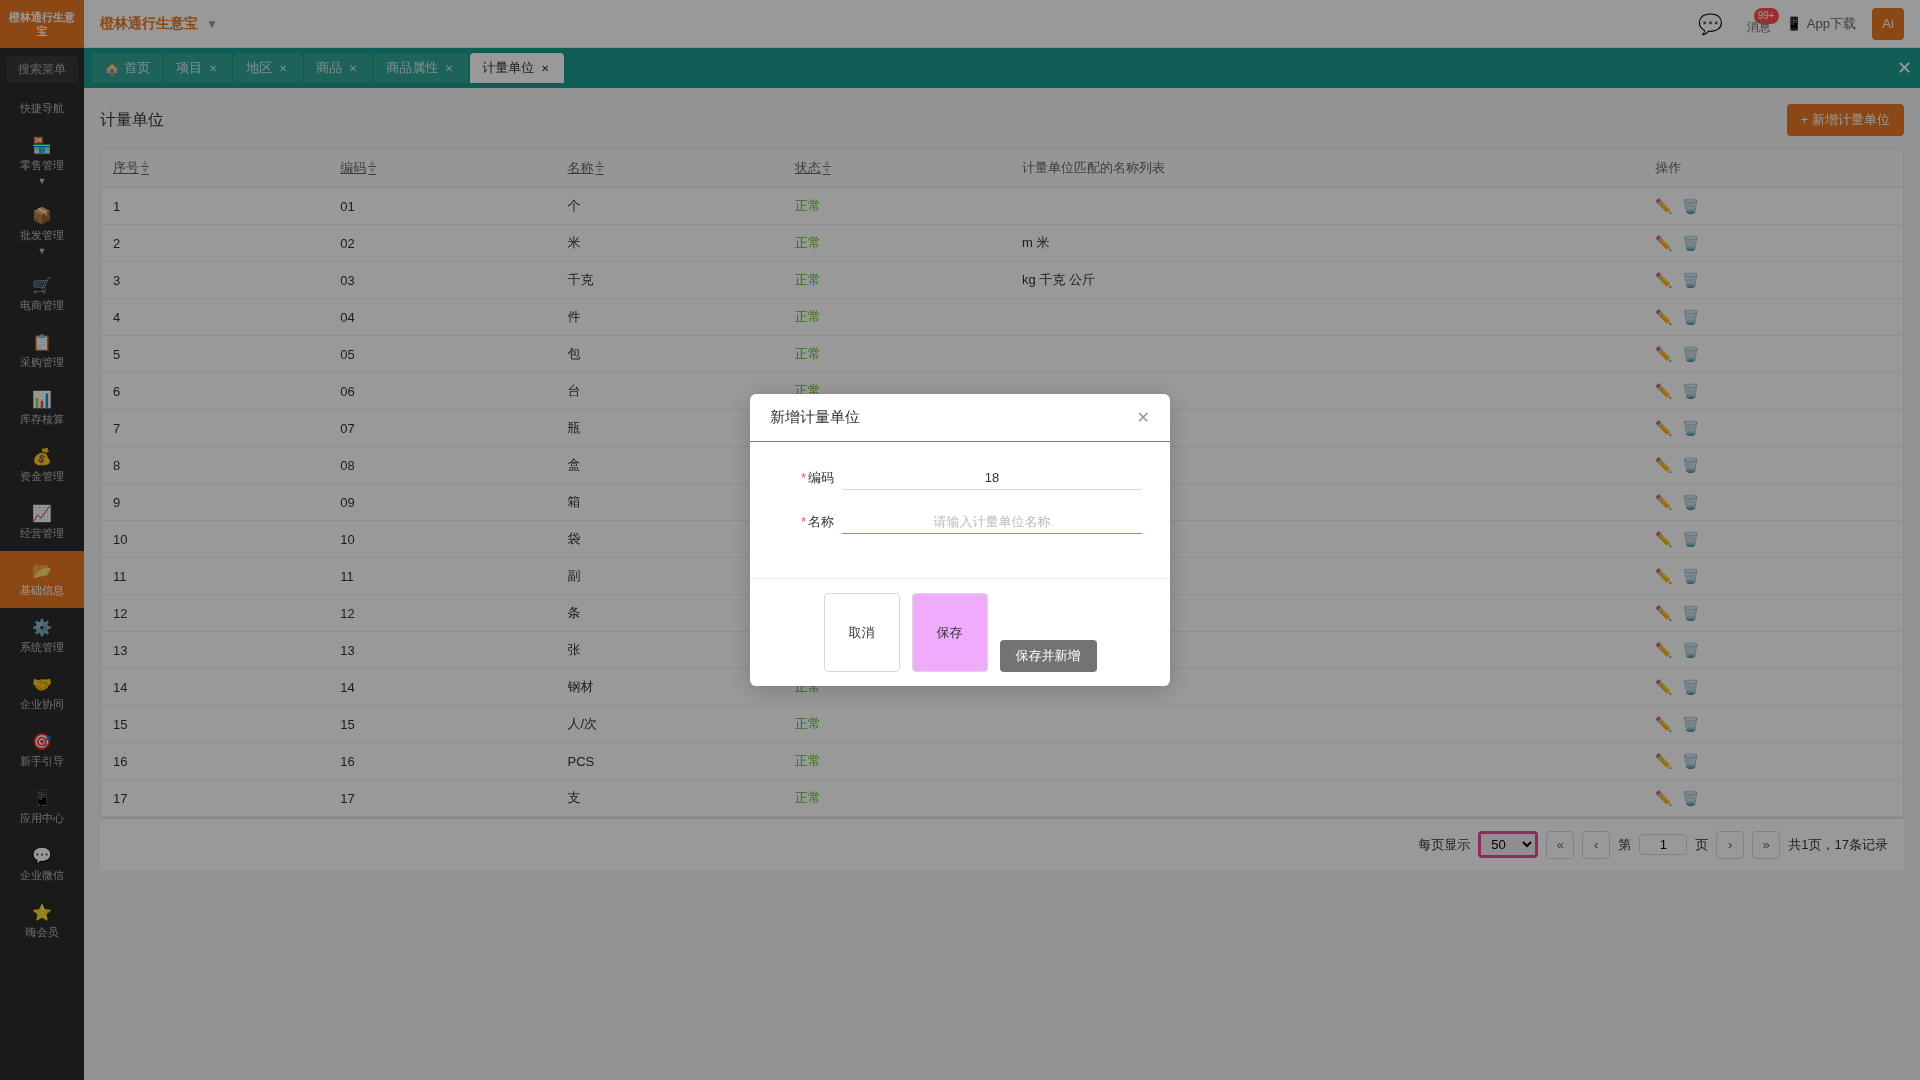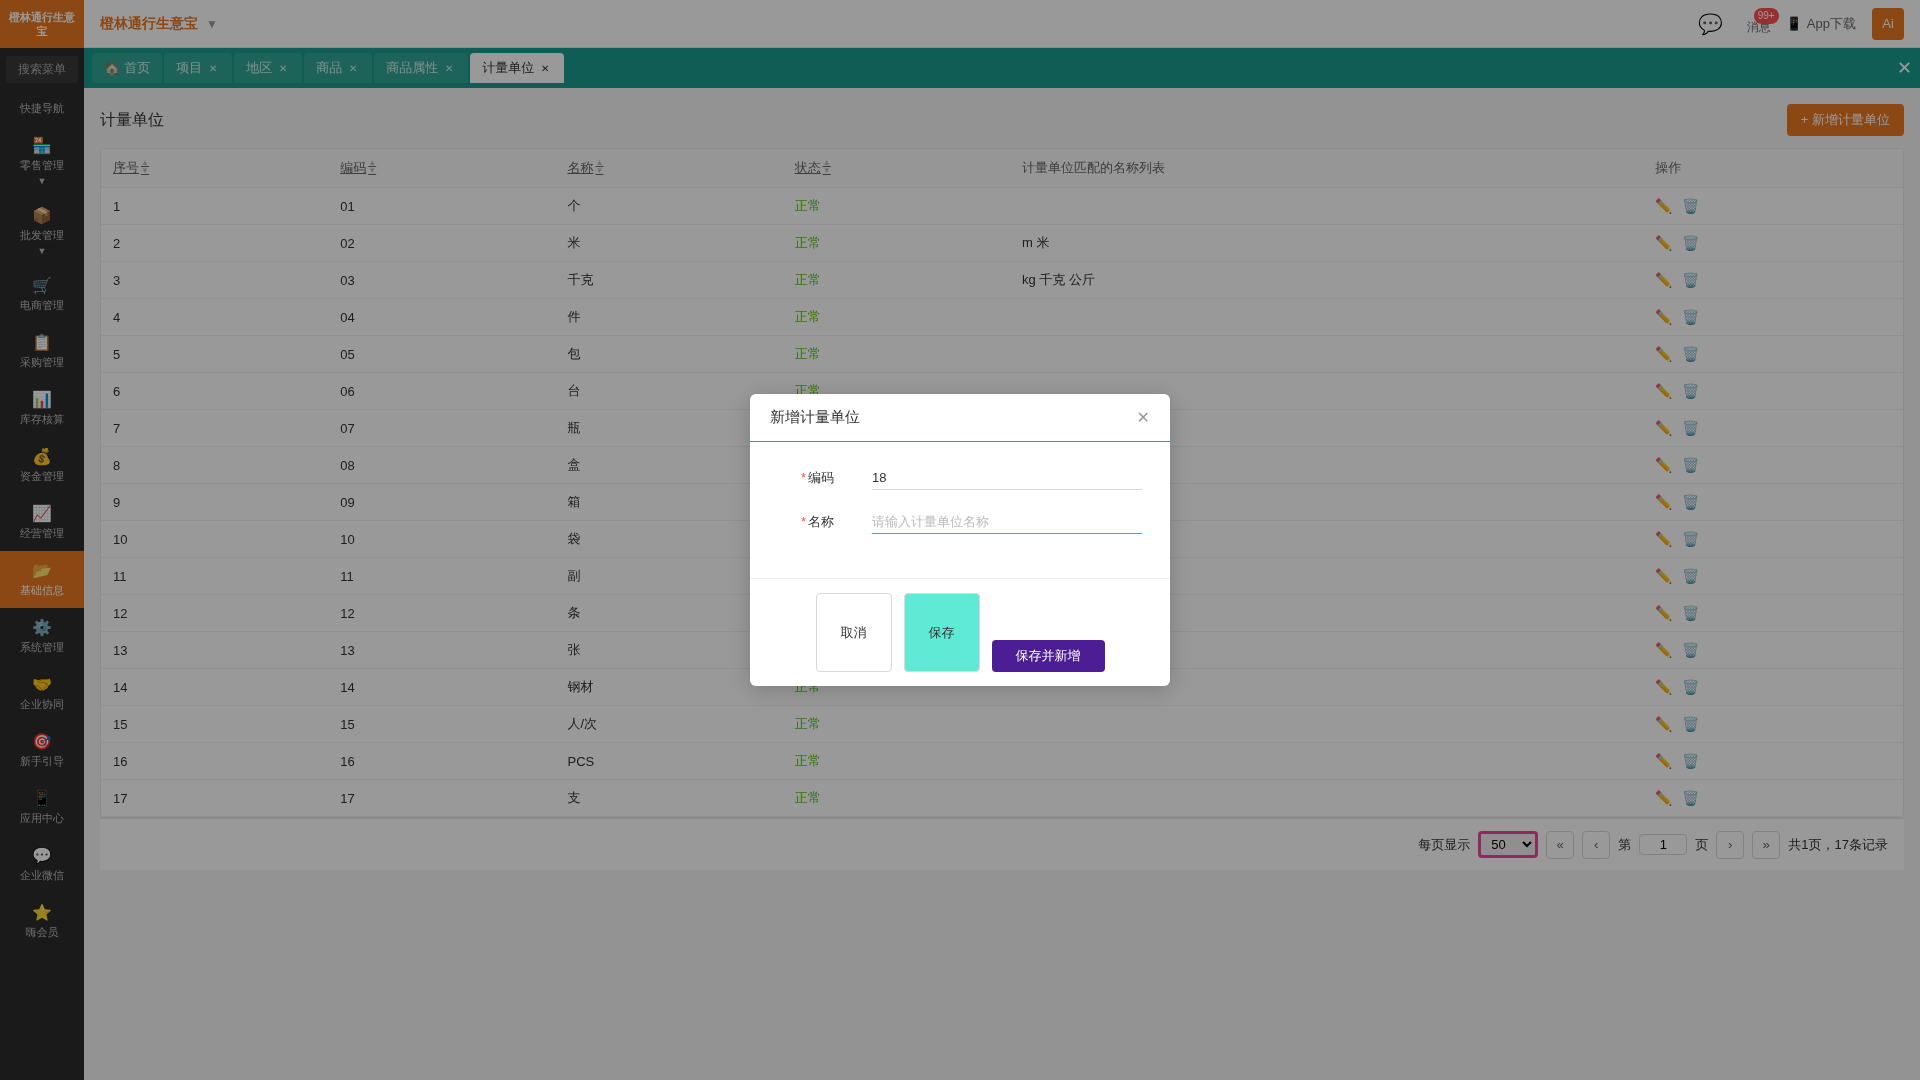--- a/index.html
+++ b/index.html
@@ -58,30 +58,30 @@
     .pagination-btn { width: 28px; height: 28px; border: 1px solid #d9d9d9; border-radius: 4px; display: flex; align-items: center; justify-content: center; cursor: pointer; background: white; color: #666; }
     .pagination-input { width: 48px; border: 1px solid #d9d9d9; border-radius: 4px; padding: 2px 6px; text-align: center; font-size: 13px; }
 
     
     .modal-overlay { position: fixed; top: 0; left: 0; width: 1920px; height: 1080px; background: rgba(0,0,0,0.4); display: flex; align-items: center; justify-content: center; z-index: 1000; }
     .modal { background: white; border-radius: 6px; width: 420px; box-shadow: 0 4px 24px rgba(0,0,0,0.2); overflow: hidden; }
     .modal-header { padding: 14px 20px; border-bottom: 1px solid #0ea5e9; display: flex; align-items: center; justify-content: space-between; }
     .modal-title { font-size: 15px; color: #333; font-weight: 500; }
     .modal-close { color: #999; cursor: pointer; font-size: 16px; border: none; background: none; }
     .modal-body { padding: 24px 28px; }
-    .form-row { display: flex; align-items: center; margin-bottom: 20px; gap: 30px; }
+    .form-row { display: flex; align-items: center; margin-bottom: 20px; }
     .form-label { width: 56px; text-align: right; font-size: 13px; color: #333; margin-right: 8px; flex-shrink: 0; }
     .form-required { color: #ff4d4f; margin-right: 2px; }
-    .form-input { flex: 1; border: none; border-bottom: 1px solid #d9d9d9; padding: 4px 0; font-size: 13px; outline: none; color: #333; }
+    .form-input { flex: 1; border: none; border-bottom: 1px solid #d9d9d9; padding: 4px 0; font-size: 13px; outline: none; color: #333; text-align: center; }
     .form-input.focused { border-bottom-color: #e87722; }
     .form-input::placeholder { color: #bbb; }
     .modal-footer { padding: 14px 20px; display: flex; justify-content: center; gap: 12px; border-top: 1px solid #f0f0f0; }
     .btn-cancel { padding: 7px 24px; border: 1px solid #d9d9d9; border-radius: 4px; background: white; cursor: pointer; font-size: 13px; color: #333; }
-    .btn-save { padding: 7px 24px; border: 1px solid #d9d9d9; border-radius: 4px; background: #5eead4; cursor: pointer; font-size: 13px; color: #333; }
-    .btn-save-new { padding: 7px 24px; border: none; border-radius: 4px; background: #4c1d95; cursor: pointer; font-size: 13px; color: white; margin-top: 47px; }
+    .btn-save { padding: 7px 24px; border: 1px solid #d9d9d9; border-radius: 4px; background: #f0abfc; cursor: pointer; font-size: 13px; color: #333; }
+    .btn-save-new { padding: 7px 16px; border: none; border-radius: 4px; background: #737373; cursor: pointer; font-size: 13px; color: white; margin-top: 47px; }
 
     
     .th-inner { display: flex; gap: 2px; text-decoration: underline; }
     .sort-arrows { display: flex; flex-direction: column; font-size: 8px; line-height: 1; color: #bbb; }
   </style>
 </head>
 <body>
 
 <div class="sidebar">
   <div class="sidebar-logo">

